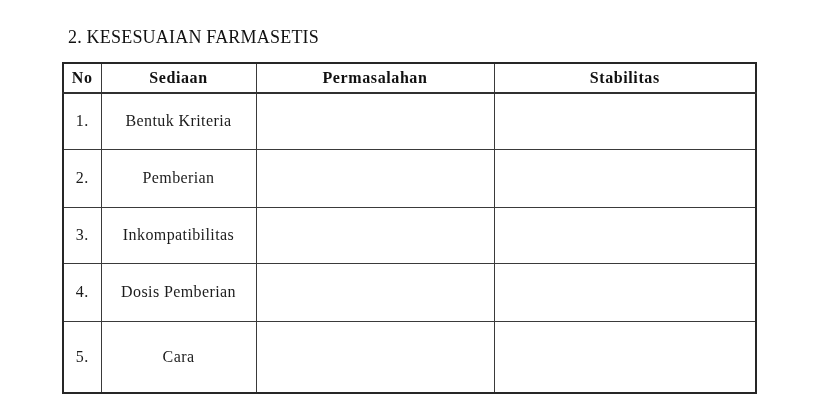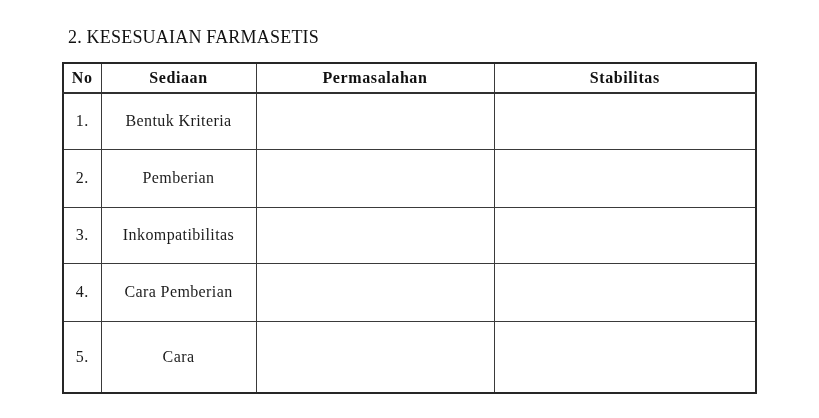--- a/index.html
+++ b/index.html
@@ -92,21 +92,21 @@
       <td></td>
     </tr>
     <tr class="row-h56">
       <td>3.</td>
       <td>Inkompatibilitas</td>
       <td></td>
       <td></td>
     </tr>
     <tr class="row-h58">
       <td>4.</td>
-      <td>Cara Pemberian</td>
+      <td>Dosis Pemberian</td>
       <td></td>
       <td></td>
     </tr>
     <tr class="row-h72">
       <td>5.</td>
       <td>Cara</td>
       <td></td>
       <td></td>
     </tr>
   </tbody>

